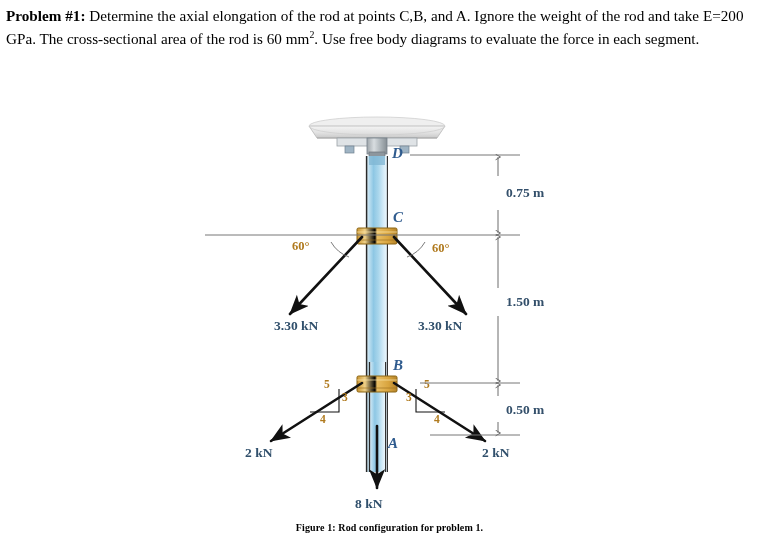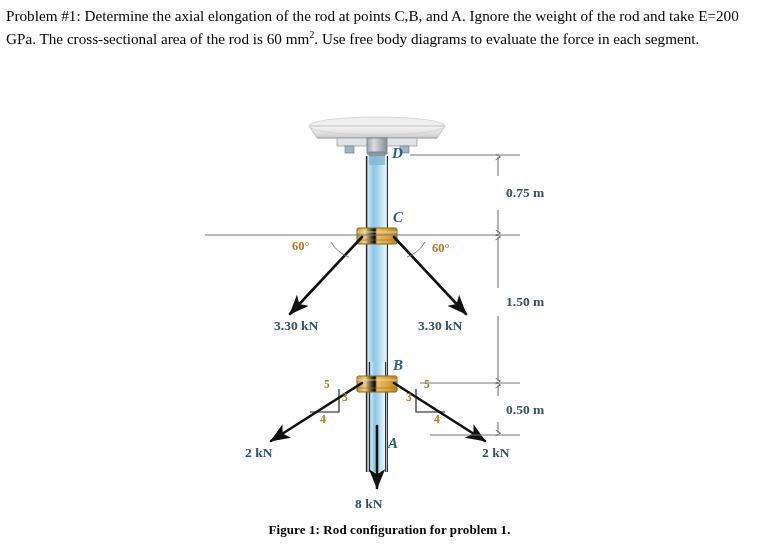--- a/index.html
+++ b/index.html
@@ -19,42 +19,42 @@
   
   #problem-statement {
     position: absolute;
     left: 6px;
     top: 4px;
     width: 762px;
     font-size: 15.2px;
     line-height: 23px;
     text-align: left;
   }
-  #problem-statement .lbl { font-weight: normal; }
+  #problem-statement .lbl { font-weight: bold; }
   #problem-statement .emph { font-weight: normal; }
   sup { font-size: 0.65em; vertical-align: super; line-height: 0; }
 
   
   #figure-area {
     position: absolute;
     left: 0;
     top: 100px;
     width: 779px;
     height: 420px;
   }
   #figure-svg { display: block; }
 
   
   #figure-caption {
     position: absolute;
     left: 0;
     top: 522px;
     width: 779px;
     text-align: center;
-    font-size: 13px;
+    font-size: 10px;
     font-weight: bold;
     letter-spacing: 0.1px;
   }
 
   
   .dim-txt {
     font-family: "Liberation Serif", "DejaVu Serif", serif;
     font-size: 13.5px;
     fill: #34506b;
     font-weight: bold;

